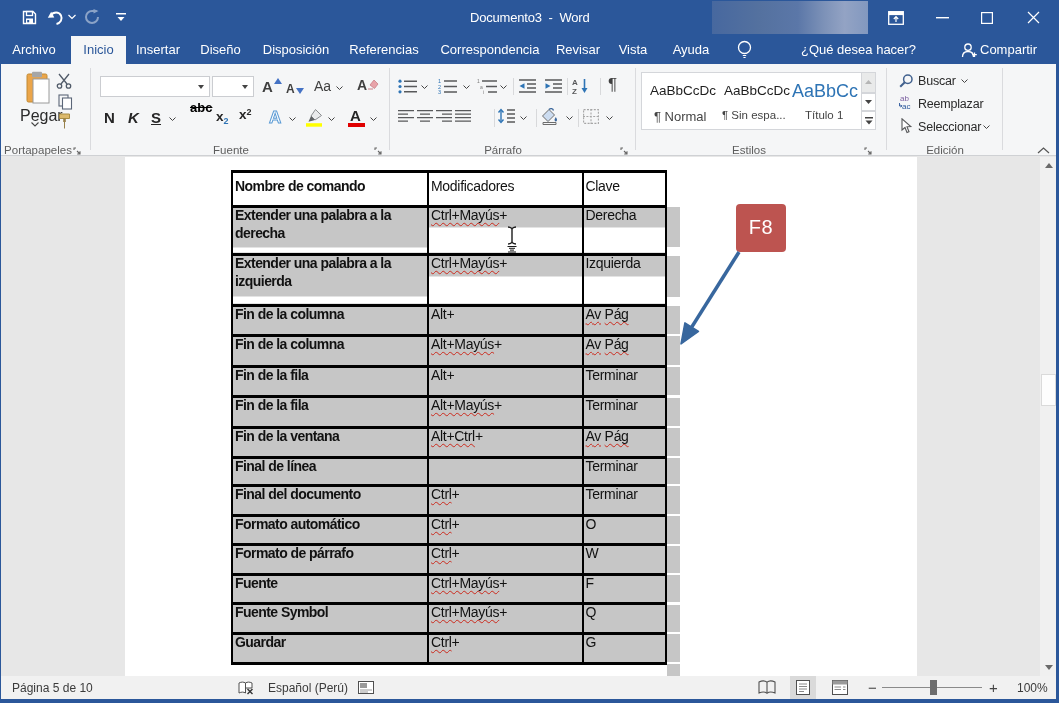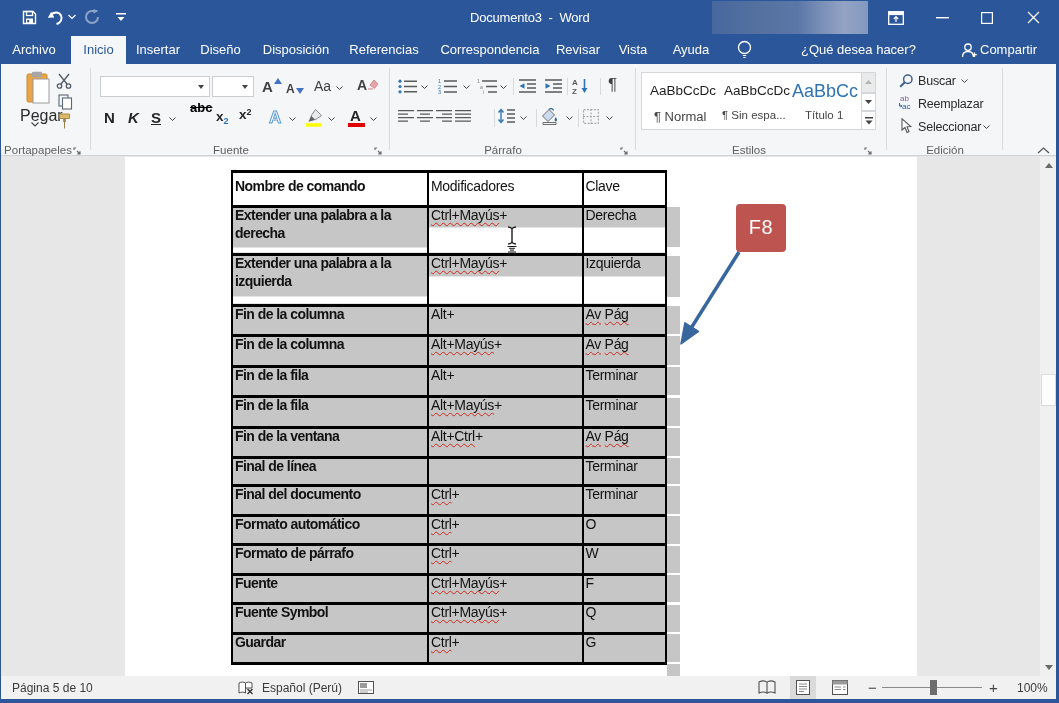--- a/index.html
+++ b/index.html
@@ -584,21 +584,21 @@
   </div>
 </div>
 <div class="abs" id="statusbar">
   <div class="st" style="left:12px;">Página 5 de 10</div>
   <div class="st" style="left:104px;margin-top:21px;">1158 de 1158 palabras</div>
   <svg class="abs" style="left:238px;top:5px" width="16" height="14" viewBox="0 0 16 14">
     <path d="M1 2 C3.5 0.8 5.5 0.8 7.5 2 L7.5 12 C5.5 10.8 3.5 10.8 1 12 Z" fill="#fff" stroke="#505050" stroke-width="1"></path>
     <path d="M7.5 2 C9.5 0.8 11.5 0.8 14 2 L14 7 L7.5 7 Z" fill="#fff" stroke="#505050" stroke-width="1"></path>
     <path d="M9.5 8 L14.5 13 M14.5 8 L9.5 13" stroke="#333" stroke-width="1.4"></path>
   </svg>
-  <div class="st" style="left:262px;">Español (Perú)</div>
+  <div class="st" style="left:268px;">Español (Perú)</div>
   <svg class="abs" style="left:358px;top:5px" width="16" height="13" viewBox="0 0 16 13">
     <rect x="0.5" y="0.5" width="15" height="12" fill="#fff" stroke="#505050" stroke-width="1"></rect>
     <rect x="2" y="2" width="7" height="5" fill="#9a9a9a"></rect>
     <path d="M2 9 H14 M2 11 H10" stroke="#9a9a9a" stroke-width="1"></path>
   </svg>
 
   <svg class="abs" style="left:758px;top:4px" width="18" height="15" viewBox="0 0 18 15">
     <path d="M1 2 C4 0.5 7 0.5 9 2.2 C11 0.5 14 0.5 17 2 L17 13 C14 11.8 11 11.8 9 13.2 C7 11.8 4 11.8 1 13 Z" fill="none" stroke="#505050" stroke-width="1.1"></path>
     <path d="M9 2.2 L9 13" stroke="#505050" stroke-width="1.1"></path>
   </svg>

